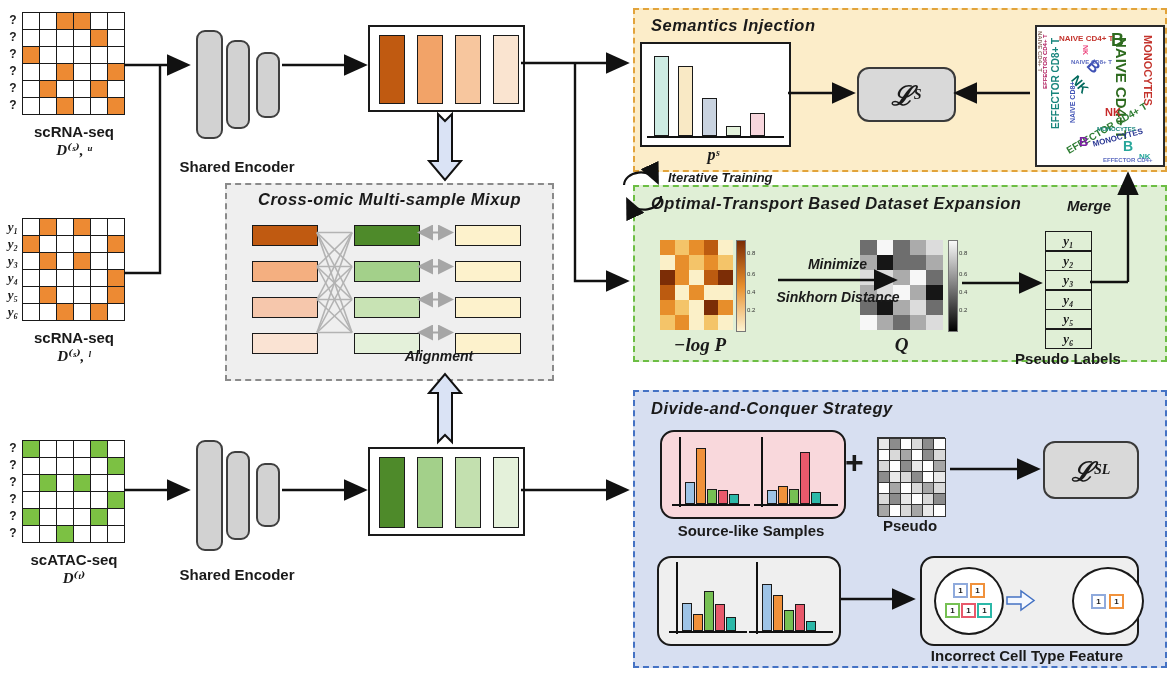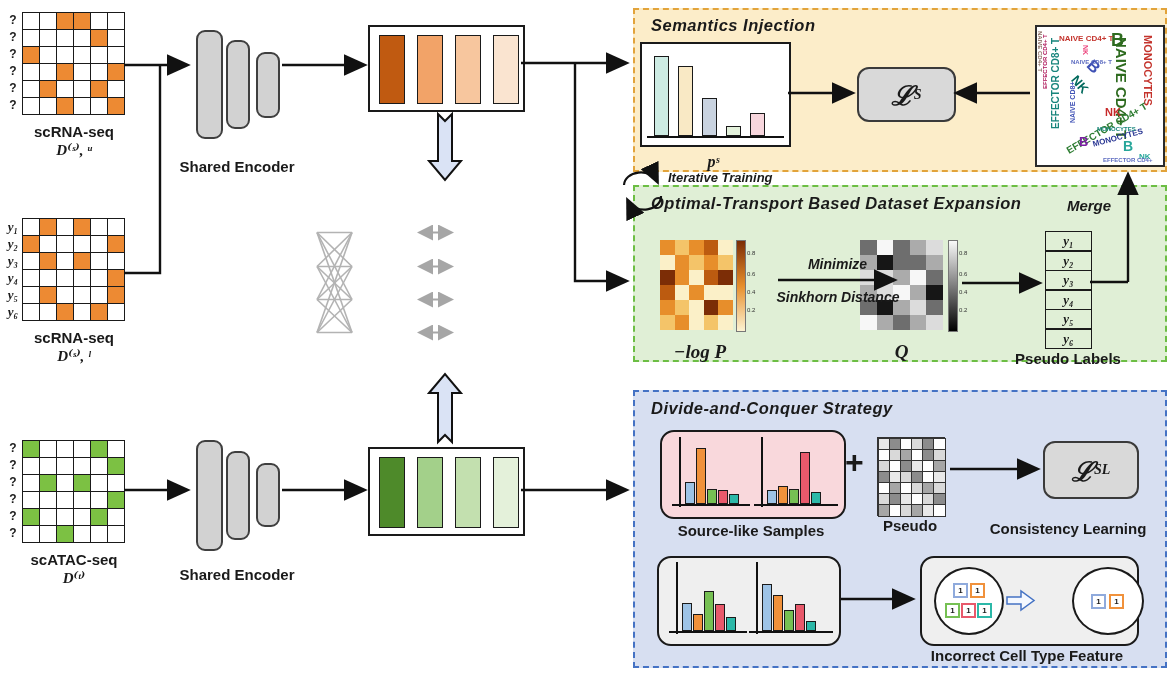--- a/index.html
+++ b/index.html
@@ -48,21 +48,21 @@
     justify-content:center;z-index:2;font-family:"Liberation Serif","DejaVu Serif",serif;font-weight:bold;font-style:italic;}
   .lossbox .lmain{font-size:27px;}
   .lossbox sub{font-size:14px;}
   
   .mchart{position:absolute;}
   .mchart .vax{position:absolute;left:7px;top:0;bottom:4px;width:2px;background:#111;}
   .mchart .hax{position:absolute;left:0;right:0;bottom:5px;height:2px;background:#111;}
   .mchart .mbar{position:absolute;bottom:7px;width:8px;border:1.5px solid #1a1a1a;}
   .rbox{border:2px solid #1a1a1a;border-radius:14px;z-index:2;}
   .blabel{font-weight:bold;font-size:15px;text-align:center;z-index:2;}
-  .serifmath{font-family:"Liberation Serif","DejaVu Serif",serif;font-style:italic;font-weight:bold;z-index:3;margin-top:7px;}
+  .serifmath{font-family:"Liberation Serif","DejaVu Serif",serif;font-style:italic;font-weight:bold;z-index:3;}
   
   #cloud{background:#fff;border:2px solid #2a2a2a;overflow:hidden;z-index:2;}
   #cloud span{position:absolute;font-weight:bold;white-space:nowrap;transform-origin:0 0;line-height:1;}
   
   .ellipse{position:absolute;background:#fff;border:2px solid #1a1a1a;border-radius:50%;}
   .sq1{position:absolute;width:11px;height:11px;background:#fff;border:2px solid;odisplay:flex;
        font-size:8px;font-weight:bold;text-align:center;line-height:11px;}
   
   #pschart{background:#fff;border:2px solid #1a1a1a;z-index:2;}
   #pschart .hax{position:absolute;left:5px;right:5px;bottom:7px;height:2px;background:#111;}
@@ -313,20 +313,42 @@
   </div>
   <div class="abs fbox" style="left:368px;top:447px;width:153px;height:85px;">
     <div style="position:absolute;inset:0;">
         <div class="vbar" style="left: 9px; top: 8px; height: 69px; background: rgb(78, 138, 42);"></div>
         <div class="vbar" style="left: 47px; top: 8px; height: 69px; background: rgb(163, 208, 138);"></div>
         <div class="vbar" style="left: 85px; top: 8px; height: 69px; background: rgb(195, 224, 175);"></div>
         <div class="vbar" style="left: 123px; top: 8px; height: 69px; background: rgb(228, 241, 218);"></div>
       </div>
   </div>
 
+  <div id="mixup" class="abs" style="left:225px;top:183px;width:325px;height:194px;">
+    <div class="sec-title" style="position:absolute;left:0;top:5px;width:100%;text-align:center;">Cross-omic Multi-sample Mixup</div>
+    <div class="hcol" style="left:25px;top:40px;">
+        <div class="hbar" style="background: rgb(192, 90, 17);"></div>
+        <div class="hbar" style="background: rgb(244, 175, 128);"></div>
+        <div class="hbar" style="background: rgb(246, 199, 172);"></div>
+        <div class="hbar" style="background: rgb(250, 227, 211);"></div>
+      </div>
+    <div class="hcol" style="left:127px;top:40px;">
+        <div class="hbar" style="background: rgb(78, 138, 42);"></div>
+        <div class="hbar" style="background: rgb(163, 208, 138);"></div>
+        <div class="hbar" style="background: rgb(200, 227, 180);"></div>
+        <div class="hbar" style="background: rgb(228, 241, 218);"></div>
+      </div>
+    <div class="hcol" style="left:228px;top:40px;">
+        <div class="hbar" style="background: rgb(253, 242, 204);"></div>
+        <div class="hbar" style="background: rgb(253, 242, 204);"></div>
+        <div class="hbar" style="background: rgb(253, 242, 204);"></div>
+        <div class="hbar" style="background: rgb(253, 242, 204);"></div>
+      </div>
+    <div class="note" style="position:absolute;left:132px;top:163px;width:160px;text-align:center;font-size:14px;">Alignment</div>
+  </div>
 
 
   <div class="abs secbox" style="left:633px;top:8px;width:534px;height:164px;background:#FCEDC9;border:2.5px dashed #E2A33B;box-sizing:border-box;">
     <div class="sec-title" style="position:absolute;left:16px;top:6px;">Semantics Injection</div>
   </div>
   <div id="pschart" class="abs" style="left:640px;top:42px;width:147px;height:101px;">
     <div class="hax"></div>
   <div class="pbar" style="left: 12px; height: 78px; background: rgb(205, 235, 227);"></div>
       <div class="pbar" style="left: 36px; height: 68px; background: rgb(249, 233, 197);"></div>
       <div class="pbar" style="left: 60px; height: 36px; background: rgb(201, 211, 224);"></div>
@@ -529,21 +551,20 @@
       <div style="background: rgb(166, 166, 166);"></div>
       <div style="background: rgb(232, 232, 232);"></div>
       <div style="background: rgb(255, 255, 255);"></div>
     </div>
   <div class="abs blabel" style="left:877px;top:517px;width:66px;">Pseudo</div>
 
   <div class="abs lossbox" style="left:1043px;top:441px;width:92px;height:54px;">
     <span class="lmain">ℒ</span>
       <sub>SL</sub>
   </div>
-  <div class="abs blabel" style="left:973px;top:520px;width:190px;">Consistency Learning</div>
 
   <div class="abs rbox" style="left:657px;top:556px;width:180px;height:86px;background:#EFEFEF;">
     <div class="mchart" style="left:10px;top:4px;width:78px;height:76px;">
         <div class="vax"></div>
         <div class="hax"></div>
         <div class="mbar" style="left: 13px; height: 26px; background: rgb(157, 195, 230);"></div>
         <div class="mbar" style="left: 24px; height: 15px; background: rgb(240, 145, 59);"></div>
         <div class="mbar" style="left: 35px; height: 38px; background: rgb(118, 192, 83);"></div>
         <div class="mbar" style="left: 46px; height: 25px; background: rgb(232, 89, 107);"></div>
         <div class="mbar" style="left: 57px; height: 12px; background: rgb(44, 184, 168);"></div>

